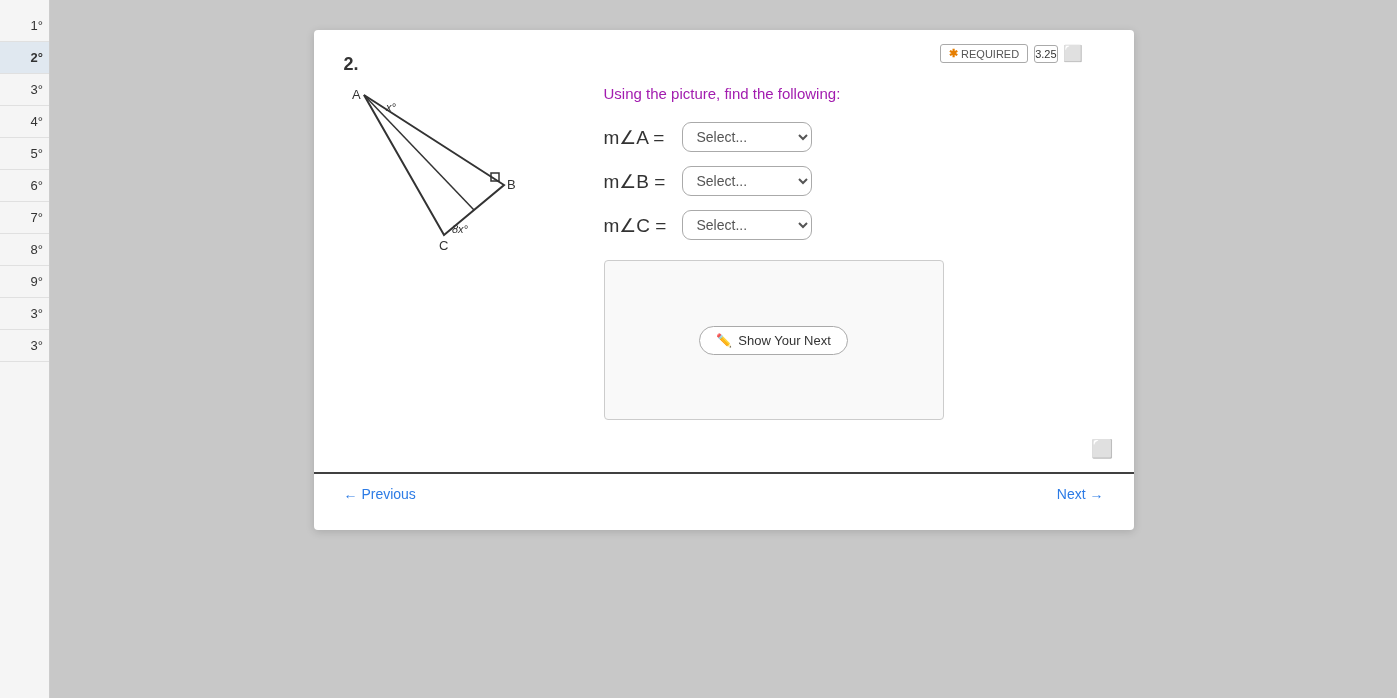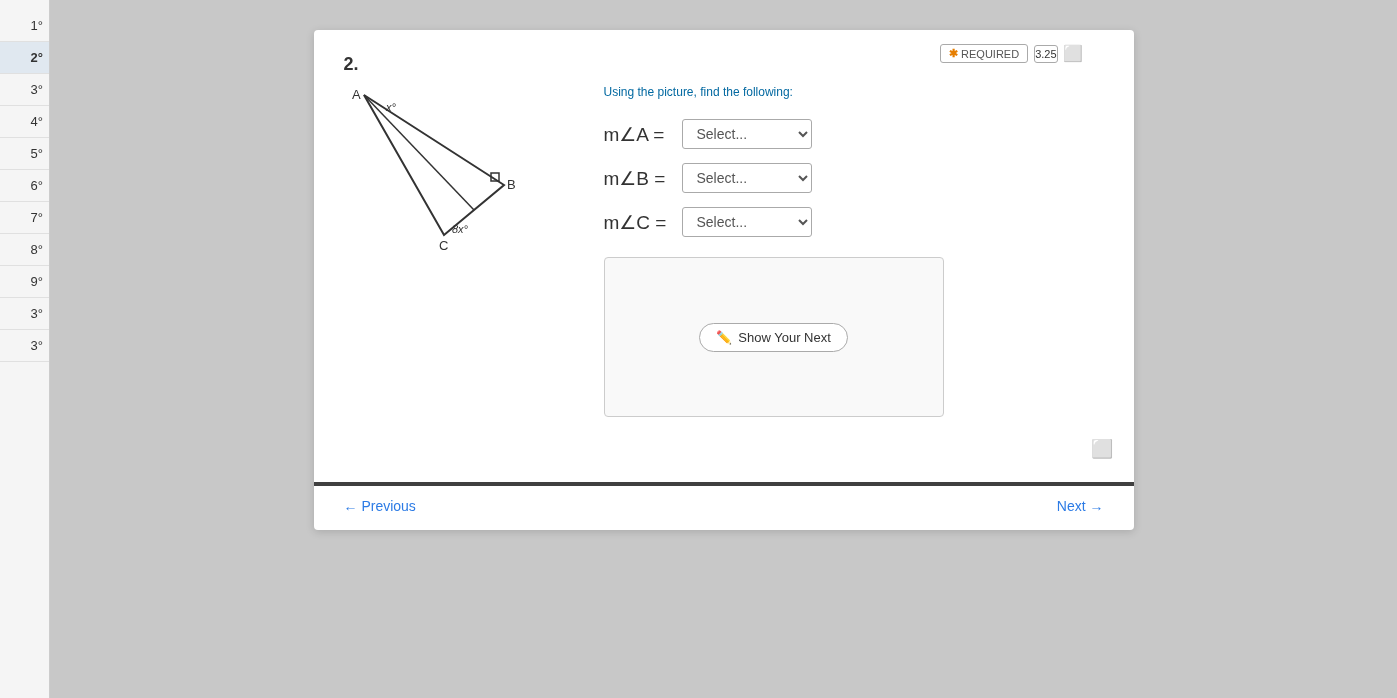--- a/index.html
+++ b/index.html
@@ -119,39 +119,39 @@
       flex-shrink: 0;
       width: 220px;
       margin-top: 0;
     }
 
     
     .question-right {
       flex: 1;
     }
     .instruction-text {
-      font-size: 12px;
-      color: #0369a1;
+      font-size: 15px;
+      color: #a21caf;
       margin-bottom: 20px;
     }
 
     .angle-row {
       display: flex;
       align-items: center;
       margin-bottom: 14px;
       gap: 8px;
     }
     .angle-label {
       font-size: 19px;
       color: #333;
       min-width: 70px;
     }
     .angle-select {
       border: 1px solid #aaa;
-      border-radius: 3px;
+      border-radius: 9px;
       padding: 5px 10px;
       font-size: 14px;
       color: #555;
       background: white;
       width: 130px;
       cursor: pointer;
       appearance: auto;
     }
 
     
@@ -188,25 +188,25 @@
       gap: 6px;
     }
     .pencil-icon {
       font-size: 13px;
       color: #2c7be5;
     }
 
     
     .bottom-nav {
       position: absolute;
-      bottom: 4px;
+      bottom: 16px;
       left: 0;
       right: 0;
       background: white;
-      border-top: 4px solid #404040;
+      border-top: 2px solid #404040;
       display: flex;
       align-items: center;
       justify-content: space-between;
       padding: 12px 30px;
     }
     .nav-btn {
       background: transparent;
       border: none;
       font-size: 14px;
       color: #2c7be5;

